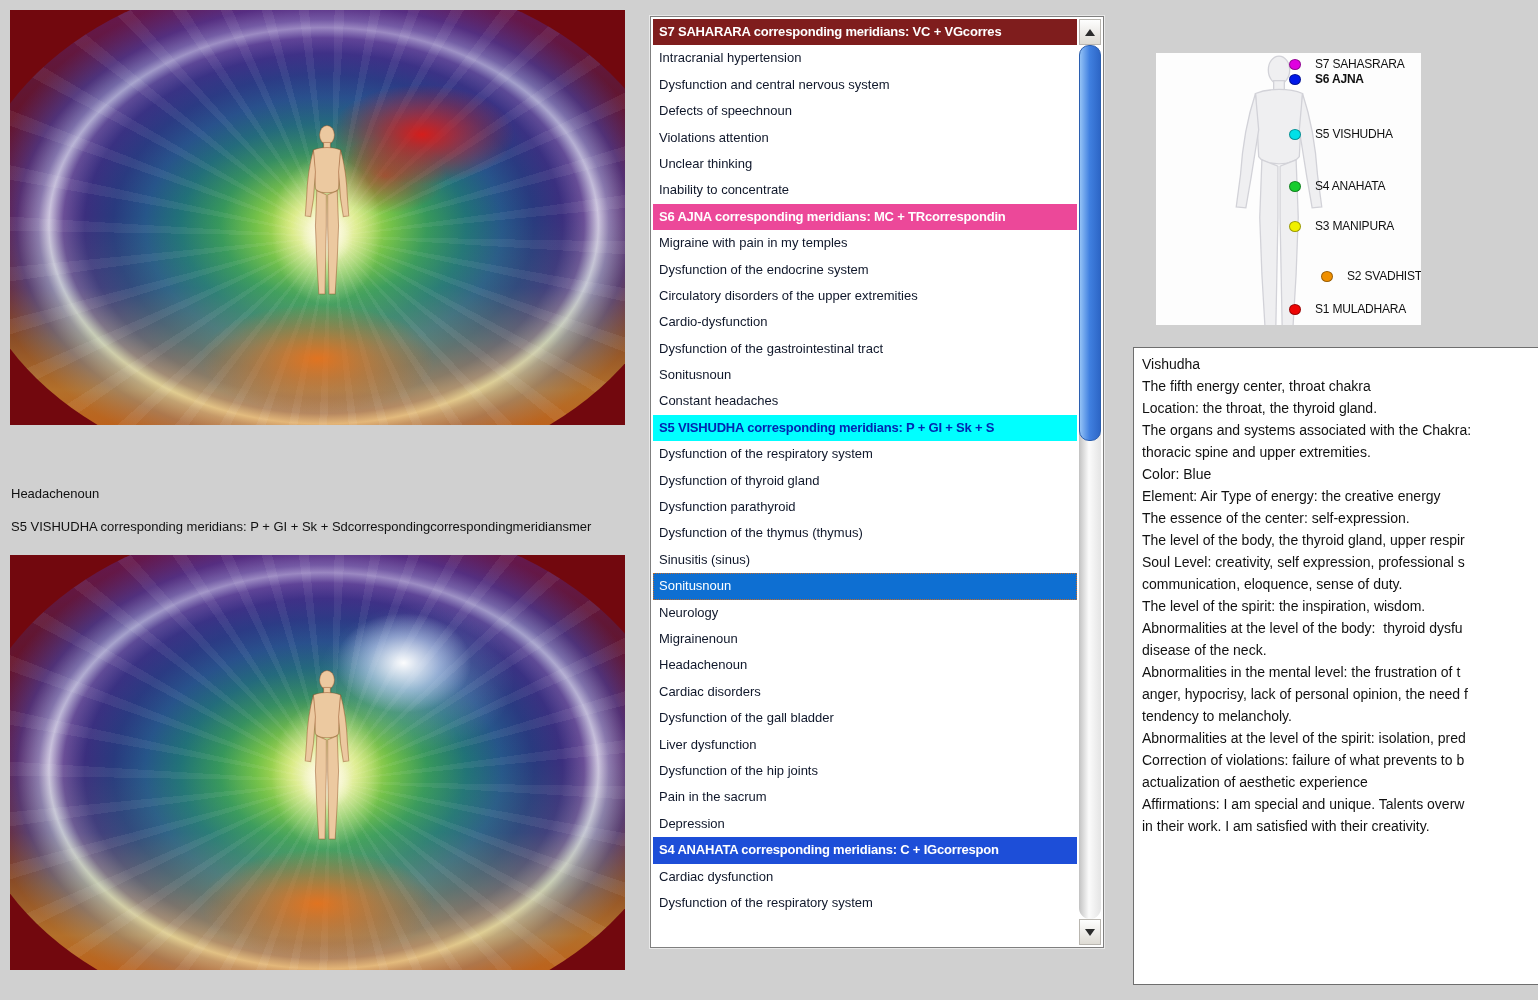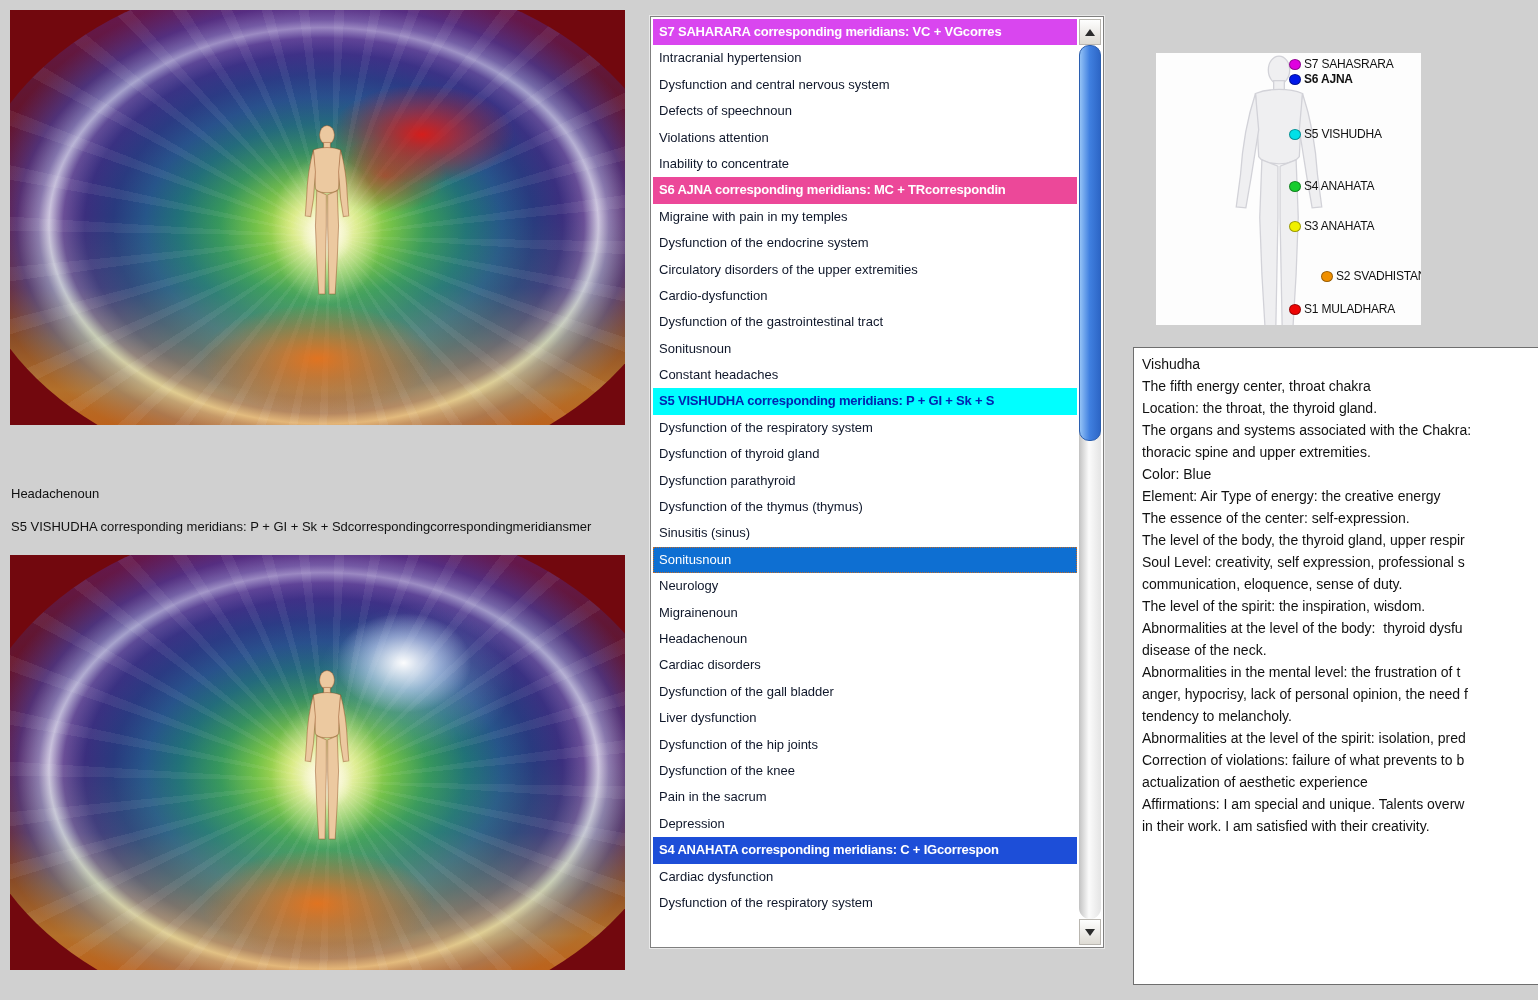--- a/index.html
+++ b/index.html
@@ -59,21 +59,21 @@
   .sb-track{flex:1;position:relative;background:linear-gradient(90deg,#c2c2c2,#fbfbfb 45%,#e4e4e4);
     border-radius:11px;}
   .sb-thumb{position:absolute;top:0;left:0;right:0;height:396px;border-radius:10px;
     background:linear-gradient(90deg,#93c2f6,#4080e0 48%,#2d66c6);border:1px solid #2b5fb0;box-sizing:border-box;}
 
   
   .bodymap{position:absolute;left:1156px;top:53px;width:265px;height:272px;background:#fdfdfd;overflow:hidden;}
   .bm-person{position:absolute;left:34px;top:2px;width:178px;height:278px;}
   .cpoint{position:absolute;left:133px;height:12px;display:flex;align-items:center;}
   .cdot{width:10px;height:9px;border-radius:50%;border:1px solid rgba(0,0,0,.35);flex:0 0 10px;}
-  .clabel{margin-left:3px;font-size:12px;color:#111;white-space:nowrap;letter-spacing:-0.2px;}
+  .clabel{margin-left:14px;font-size:12px;color:#111;white-space:nowrap;letter-spacing:-0.2px;}
 
   
   .descpanel{position:absolute;left:1133px;top:347px;width:424px;height:638px;background:#fff;
     border:1px solid #6e6e6e;box-sizing:border-box;}
   .desc-text{position:absolute;left:8px;top:5px;right:0;bottom:4px;font-size:14px;line-height:22px;
     color:#111;white-space:pre;overflow:hidden;}
 </style>
 </head>
 <body>
 
@@ -121,25 +121,26 @@
         <path d="M30,38 C24,60 21,80 20,108 L18,135 L26,136 L30,110 L33,70 Z"></path>
         <path d="M70,38 C76,60 79,80 80,108 L82,135 L74,136 L70,110 L67,70 Z"></path>
         <path d="M35,98 L33,150 L35,200 L38,250 L47,250 L48,200 L49,150 L49,104 Z"></path>
         <path d="M65,98 L67,150 L65,200 L62,250 L53,250 L52,200 L51,150 L51,104 Z"></path>
       </g>
     </svg>
   </div>
 
   <div class="listbox">
     <div class="list-rows" id="list-rows">
-        <div class="lrow lheader" style="background: #d946ef; color: rgb(255, 255, 255);">S7 SAHARARA corresponding meridians: VC + VGcorres</div>
+        <div class="lrow lheader" style="background: #7f1d1d; color: rgb(255, 255, 255);">S7 SAHARARA corresponding meridians: VC + VGcorres</div>
         <div class="lrow litem">Intracranial hypertension</div>
         <div class="lrow litem">Dysfunction and central nervous system</div>
         <div class="lrow litem">Defects of speechnoun</div>
         <div class="lrow litem">Violations attention</div>
+        <div class="lrow litem">Unclear thinking</div>
         <div class="lrow litem">Inability to concentrate</div>
         <div class="lrow lheader" style="background: #ec4899; color: rgb(255, 255, 255);">S6 AJNA corresponding meridians: MC + TRcorrespondin</div>
         <div class="lrow litem">Migraine with pain in my temples</div>
         <div class="lrow litem">Dysfunction of the endocrine system</div>
         <div class="lrow litem">Circulatory disorders of the upper extremities</div>
         <div class="lrow litem">Cardio-dysfunction</div>
         <div class="lrow litem">Dysfunction of the gastrointestinal tract</div>
         <div class="lrow litem">Sonitusnoun</div>
         <div class="lrow litem">Constant headaches</div>
         <div class="lrow lheader" style="background: rgb(0, 255, 255); color: rgb(0, 38, 176);">S5 VISHUDHA corresponding meridians: P + GI + Sk + S</div>
@@ -149,21 +150,20 @@
         <div class="lrow litem">Dysfunction of the thymus (thymus)</div>
         <div class="lrow litem">Sinusitis (sinus)</div>
         <div class="lrow litem selected" style="background: rgb(14, 111, 210); color: rgb(255, 255, 255);">Sonitusnoun</div>
         <div class="lrow litem">Neurology</div>
         <div class="lrow litem">Migrainenoun</div>
         <div class="lrow litem">Headachenoun</div>
         <div class="lrow litem">Cardiac disorders</div>
         <div class="lrow litem">Dysfunction of the gall bladder</div>
         <div class="lrow litem">Liver dysfunction</div>
         <div class="lrow litem">Dysfunction of the hip joints</div>
-        <div class="lrow litem">Dysfunction of the knee</div>
         <div class="lrow litem">Pain in the sacrum</div>
         <div class="lrow litem">Depression</div>
         <div class="lrow lheader" style="background: #1d4ed8; color: rgb(255, 255, 255);">S4 ANAHATA corresponding meridians: C + IGcorrespon</div>
         <div class="lrow litem">Cardiac dysfunction</div>
         <div class="lrow litem">Dysfunction of the respiratory system</div>
       </div>
     <div class="scrollbar">
       <div class="sb-btn">
         <span class="tri-up"></span>
       </div>
@@ -200,21 +200,21 @@
         <div class="cpoint" style="top: 75px;">
           <span class="cdot" style="background: rgb(0, 224, 232);"></span>
           <span class="clabel">S5 VISHUDHA</span>
         </div>
         <div class="cpoint" style="top: 127px;">
           <span class="cdot" style="background: rgb(23, 204, 46);"></span>
           <span class="clabel">S4 ANAHATA</span>
         </div>
         <div class="cpoint" style="top: 167px;">
           <span class="cdot" style="background: rgb(240, 240, 0);"></span>
-          <span class="clabel">S3 ANAHATA</span>
+          <span class="clabel">S3 MANIPURA</span>
         </div>
         <div class="cpoint" style="top: 217px; padding-left: 32px;">
           <span class="cdot" style="background: rgb(240, 144, 0);"></span>
           <span class="clabel">S2 SVADHISTANA</span>
         </div>
         <div class="cpoint" style="top: 250px;">
           <span class="cdot" style="background: rgb(238, 4, 4);"></span>
           <span class="clabel">S1 MULADHARA</span>
         </div>
       </div>

